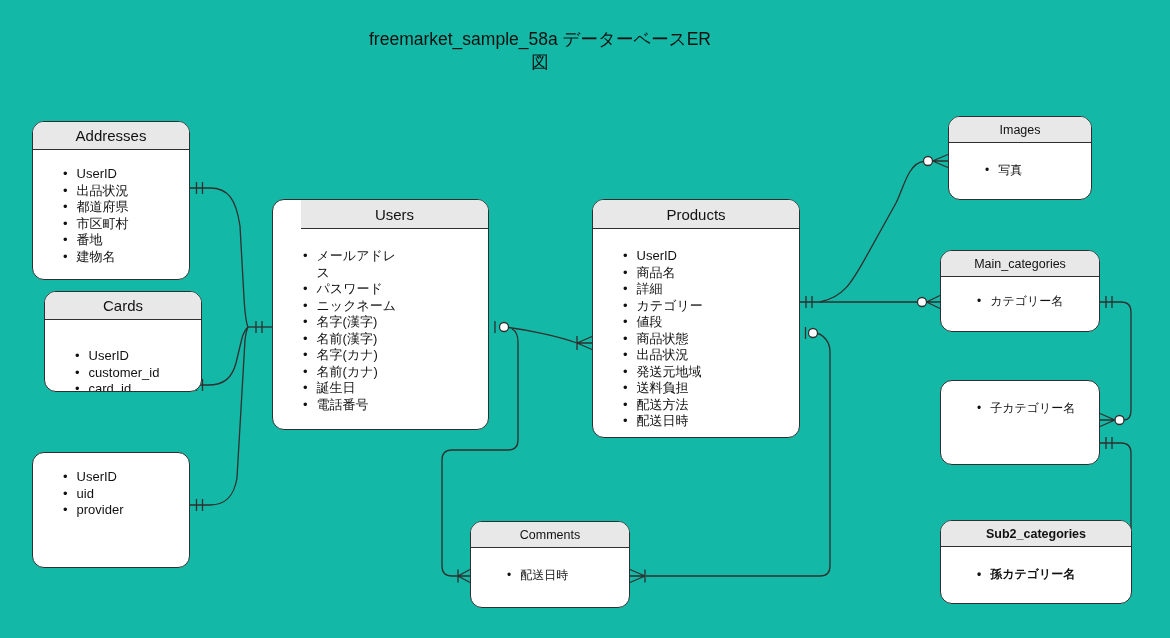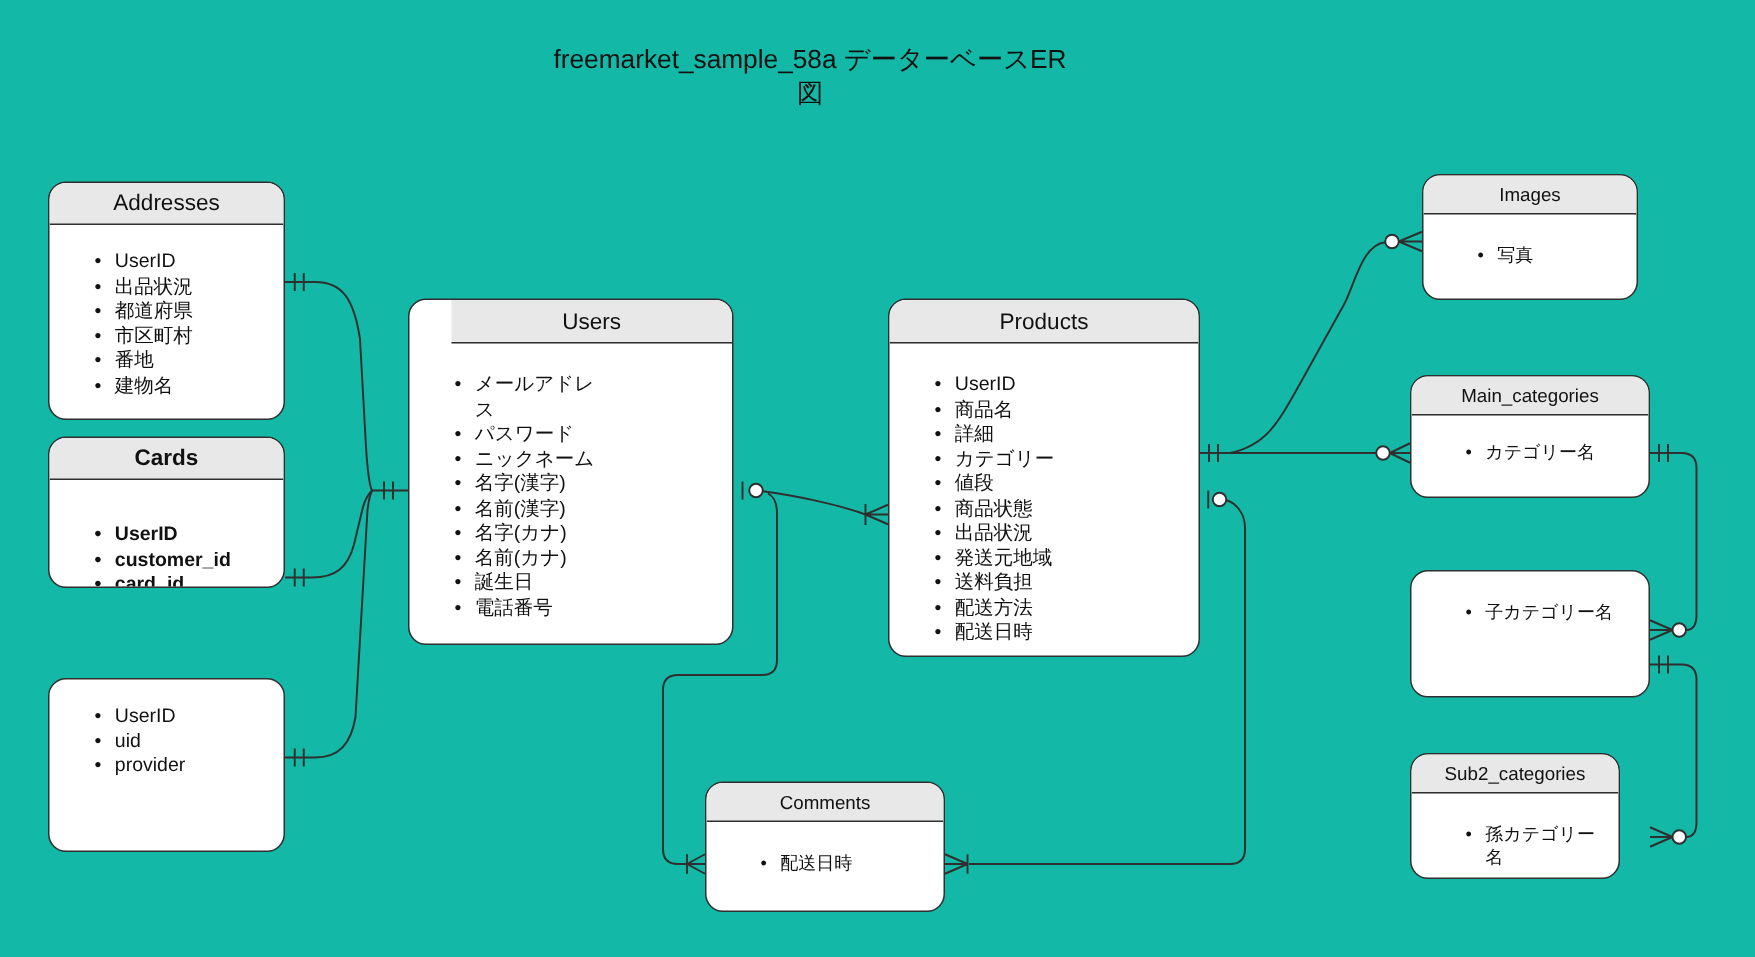--- a/index.html
+++ b/index.html
@@ -36,36 +36,36 @@
   .big .entity-body { padding:16px 4px 0 30px; }
 
   
   .small .entity-header { height:25px; }
   .small .entity-title  { font-size:12.5px; }
   .small .attr-row { font-size:12px; line-height:15px; }
   .small .bullet   { margin-right:9px; }
   .small .entity-body { padding:20px 4px 0 36px; }
 
   #e-addresses { left:32px;  top:121px; width:158px; height:159px; }
-  #e-cards     { left:32px;  top:291px; width:158px; height:101px;font-weight:bold; }
+  #e-cards     { left:44px;  top:291px; width:158px; height:101px; }
   #e-cards .entity-body { padding-top:28px; }
   #e-sns       { left:32px;  top:452px; width:158px; height:116px; }
   #e-users     { left:272px; top:199px; width:217px; height:231px; }
   #e-users .entity-header { height:28px;margin-left:28px; }
   #e-users .entity-body { padding-top:19px; }
   #e-users .attr-text { max-width:80px; }
   #e-products  { left:592px; top:199px; width:208px; height:239px; }
   #e-products .entity-header { height:28px; }
   #e-products .entity-body { padding-top:19px; }
   #e-comments  { left:470px; top:521px; width:160px; height:87px; }
   #e-images    { left:948px; top:116px; width:144px; height:84px; }
   #e-main      { left:940px; top:250px; width:160px; height:82px; }
   #e-main .entity-body { padding-top:17px; }
   #e-sub       { left:940px; top:380px; width:160px; height:85px; }
-  #e-sub2      { left:940px; top:502px; width:140px; height:84px; }
+  #e-sub2      { left:940px; top:520px; width:192px; height:84px;font-weight:bold; }
 </style>
 </head>
 <body>
 
 <div class="canvas">
 
   <div class="diagram-title">
     <div>freemarket_sample_58a データーベースER</div>
     <div>図</div>
   </div>

